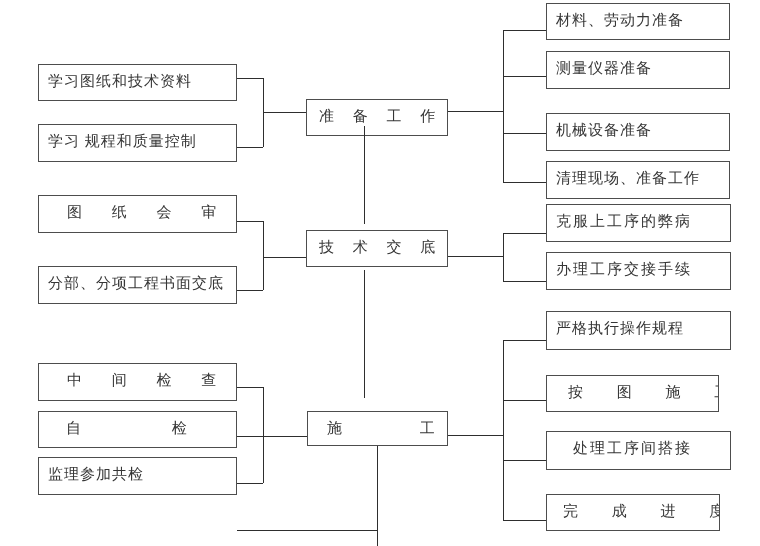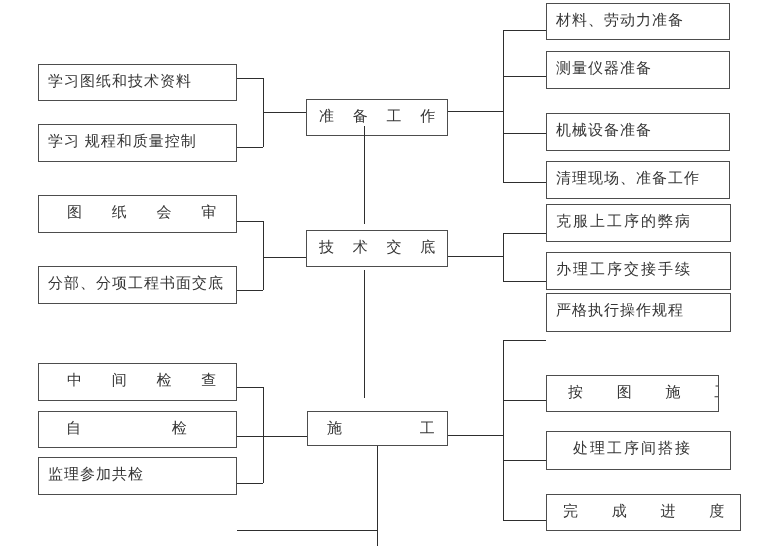--- a/index.html
+++ b/index.html
@@ -57,24 +57,24 @@
   <div class="box ws14" style="left:306px;top:99px;width:142px;height:37px">准 备 工 作</div>
   <div class="box ws14" style="left:306px;top:230px;width:142px;height:37px">技 术 交 底</div>
   <div class="box ws72" style="left:307px;top:411px;width:141px;height:35px">施 工</div>
 
   <div class="box" style="left:546px;top:3px;width:184px;height:37px">材料、劳动力准备</div>
   <div class="box" style="left:546px;top:51px;width:184px;height:38px">测量仪器准备</div>
   <div class="box" style="left:546px;top:113px;width:184px;height:38px">机械设备准备</div>
   <div class="box" style="left:546px;top:161px;width:184px;height:38px">清理现场、准备工作</div>
   <div class="box ls2" style="left:546px;top:204px;width:185px;height:38px">克服上工序的弊病</div>
   <div class="box ls2" style="left:546px;top:252px;width:185px;height:38px">办理工序交接手续</div>
-  <div class="box" style="left:546px;top:293px;width:185px;height:39px">严格执行操作规程</div>
+  <div class="box" style="left:546px;top:311px;width:185px;height:39px">严格执行操作规程</div>
   <div class="box ws28" style="left:546px;top:375px;width:173px;height:37px">按 图 施 工</div>
   <div class="box ls2 pl26" style="left:546px;top:431px;width:185px;height:39px">处理工序间搭接</div>
-  <div class="box ws28 pl17" style="left:546px;top:494px;width:195px;height:37px">完 成 进 度</div>
+  <div class="box ws28 pl17" style="left:546px;top:494px;width:174px;height:37px">完 成 进 度</div>
 
   <div class="hline" style="left:237px;top:78px;width:26px"></div>
   <div class="hline" style="left:237px;top:147px;width:26px"></div>
   <div class="vline" style="left:263px;top:78px;height:69px"></div>
   <div class="hline" style="left:263px;top:112px;width:43px"></div>
 
   <div class="hline" style="left:237px;top:221px;width:26px"></div>
   <div class="hline" style="left:237px;top:290px;width:26px"></div>
   <div class="vline" style="left:263px;top:221px;height:69px"></div>
   <div class="hline" style="left:263px;top:257px;width:43px"></div>

